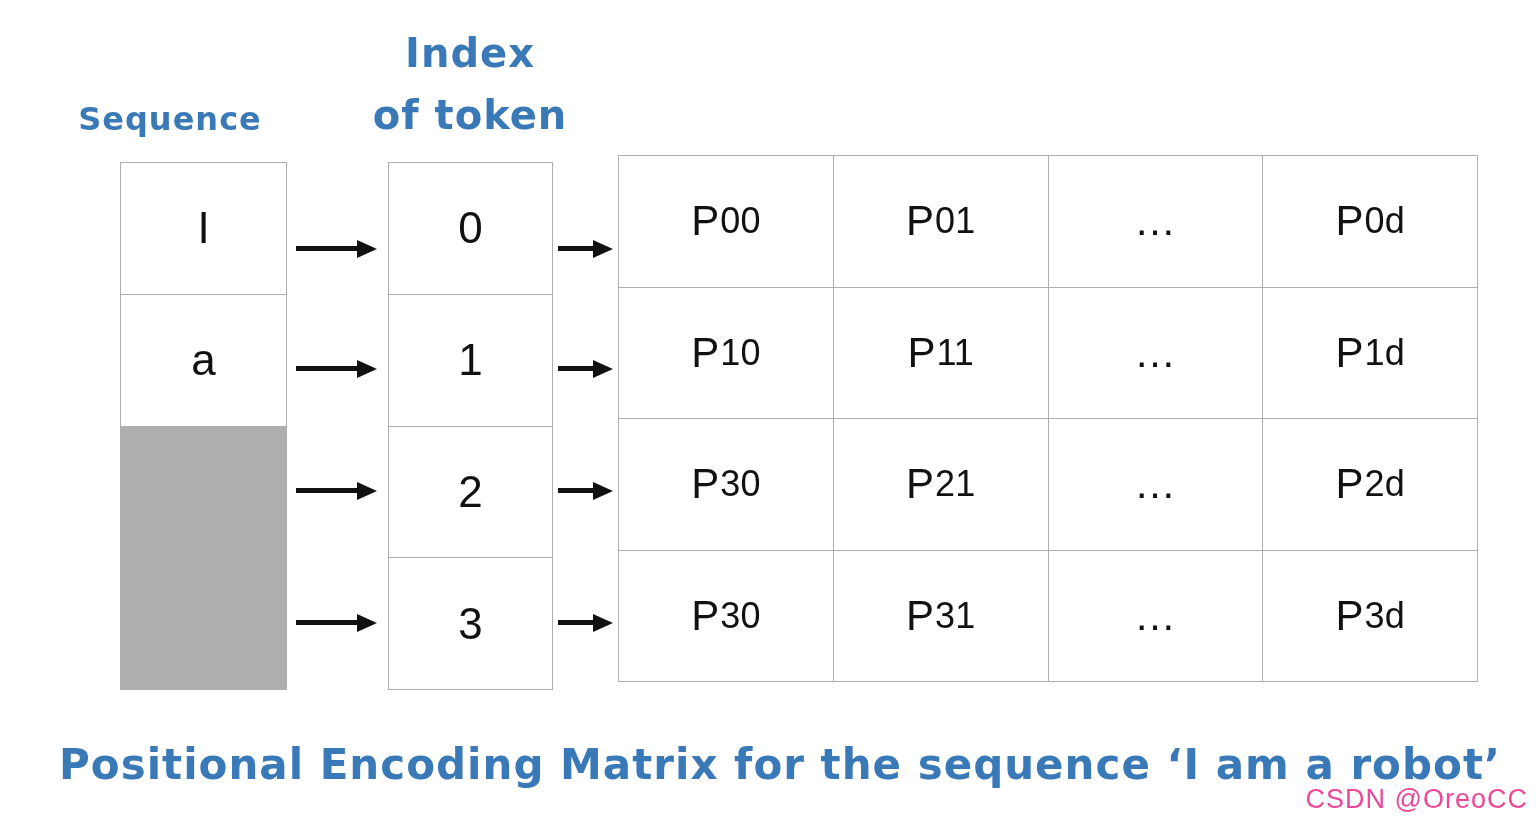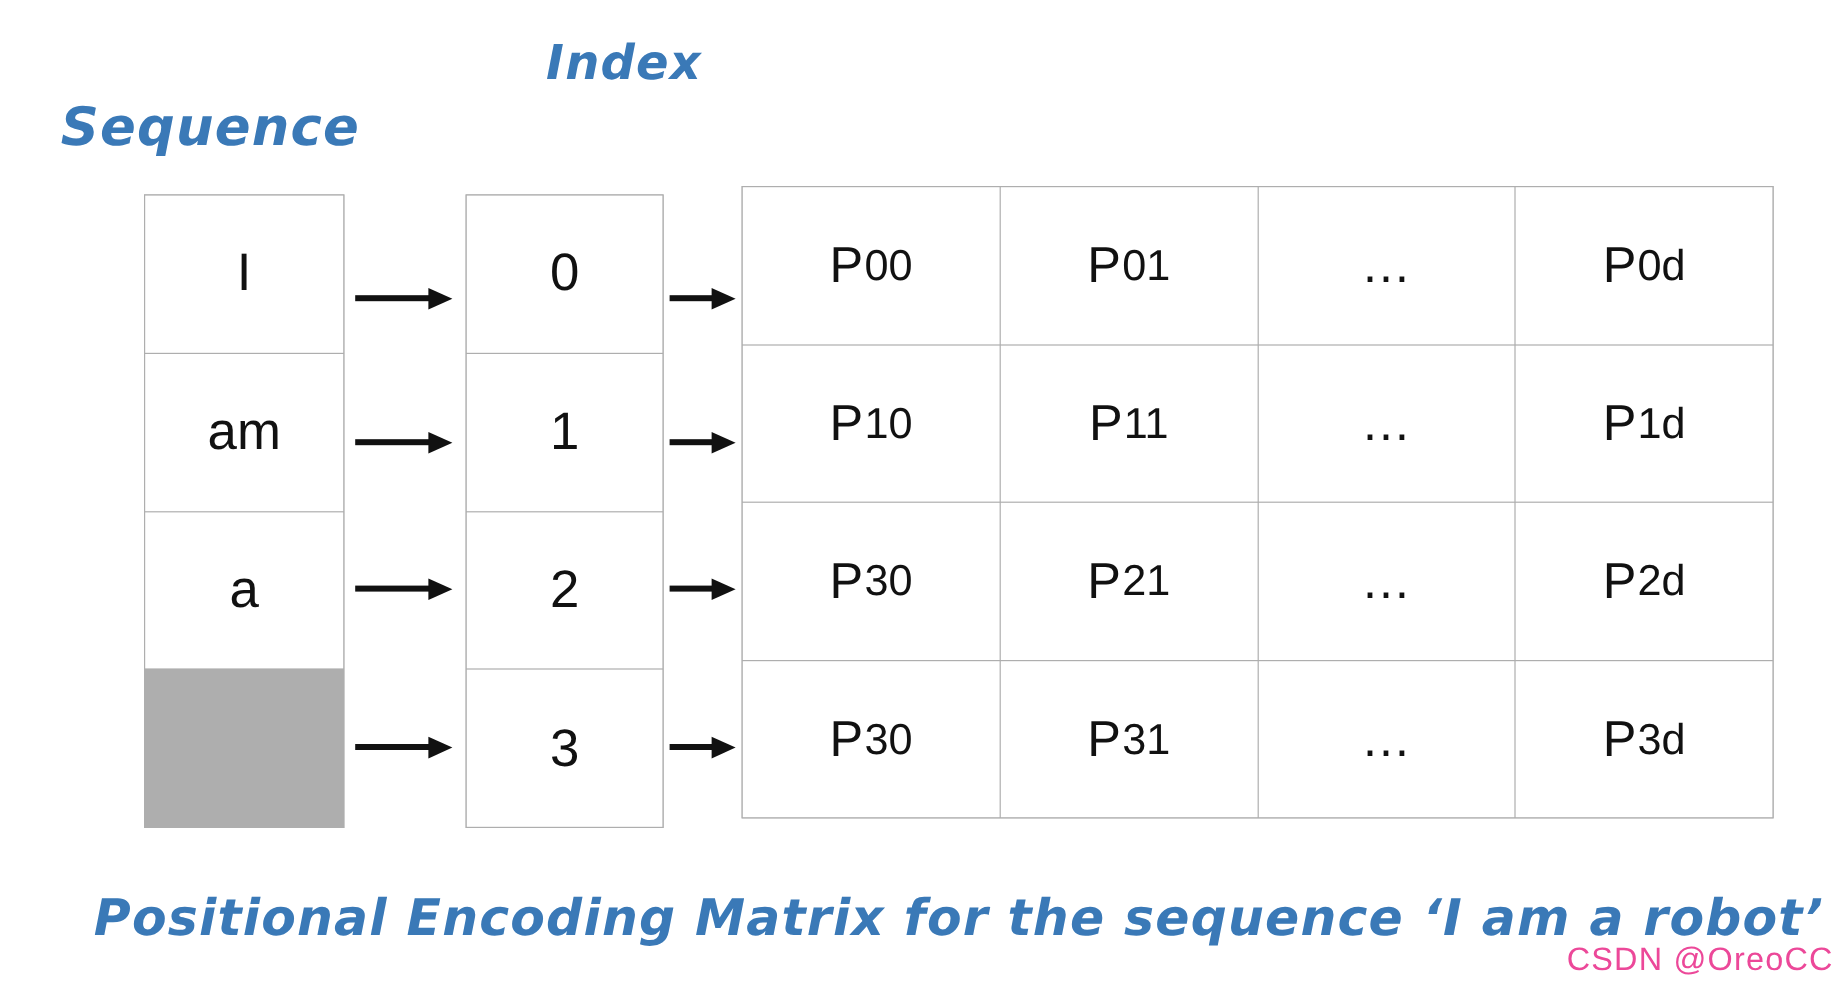--- a/index.html
+++ b/index.html
@@ -12,26 +12,25 @@
     font-family: "Liberation Sans", sans-serif;
   }
 
   
   .hw {
     position: absolute;
     color: #3a79b7;
     font-family: "DejaVu Sans", sans-serif;
     font-weight: 700;
     letter-spacing: 1px;
-    text-align: right;
+    text-align: center;
     line-height: 1.2;
     white-space: nowrap;
-    font-style: italic;
-  }
-  .label-sequence { left: 40px;  top: 81px;  width: 260px; font-size: 44px; }
+  }
+  .label-sequence { left: 40px;  top: 100px;  width: 260px; font-size: 32px; }
   .label-index    { left: 355px; top: 22px;  width: 230px; font-size: 40px; line-height: 1.55; }
   .label-matrix   { left: 640px; top: 74px;  width: 780px; font-size: 42px; }
   .caption        { left: 40px;  top: 740px; width: 1480px; font-size: 42px; }
 
   
   .grid {
     position: absolute;
     display: grid;
     gap: 1px;
     background: #aeaeae;
@@ -98,26 +97,26 @@
 </style>
 </head>
 <body>
 
 <div class="canvas">
 
   <div class="hw label-sequence">Sequence</div>
 
   <div class="hw label-index">
     <div>Index</div>
+    <div>of token</div>
   </div>
 
 
   <div class="grid seq-table">
     <div class="cell token-cell">I</div>
-    <div class="cell token-cell">am</div>
     <div class="cell token-cell">a</div>
   </div>
 
   <div class="grid idx-table">
     <div class="cell idx-cell">0</div>
     <div class="cell idx-cell">1</div>
     <div class="cell idx-cell">2</div>
     <div class="cell idx-cell">3</div>
   </div>
 

